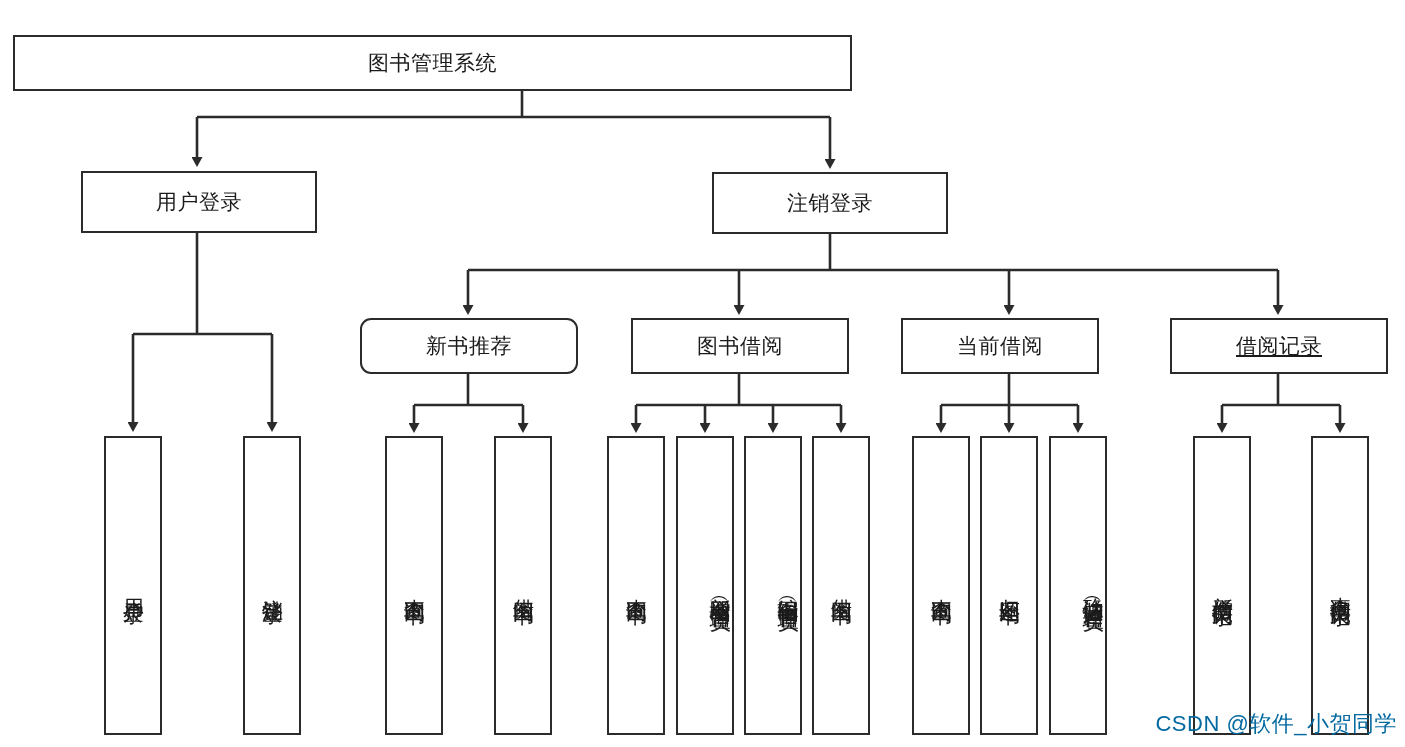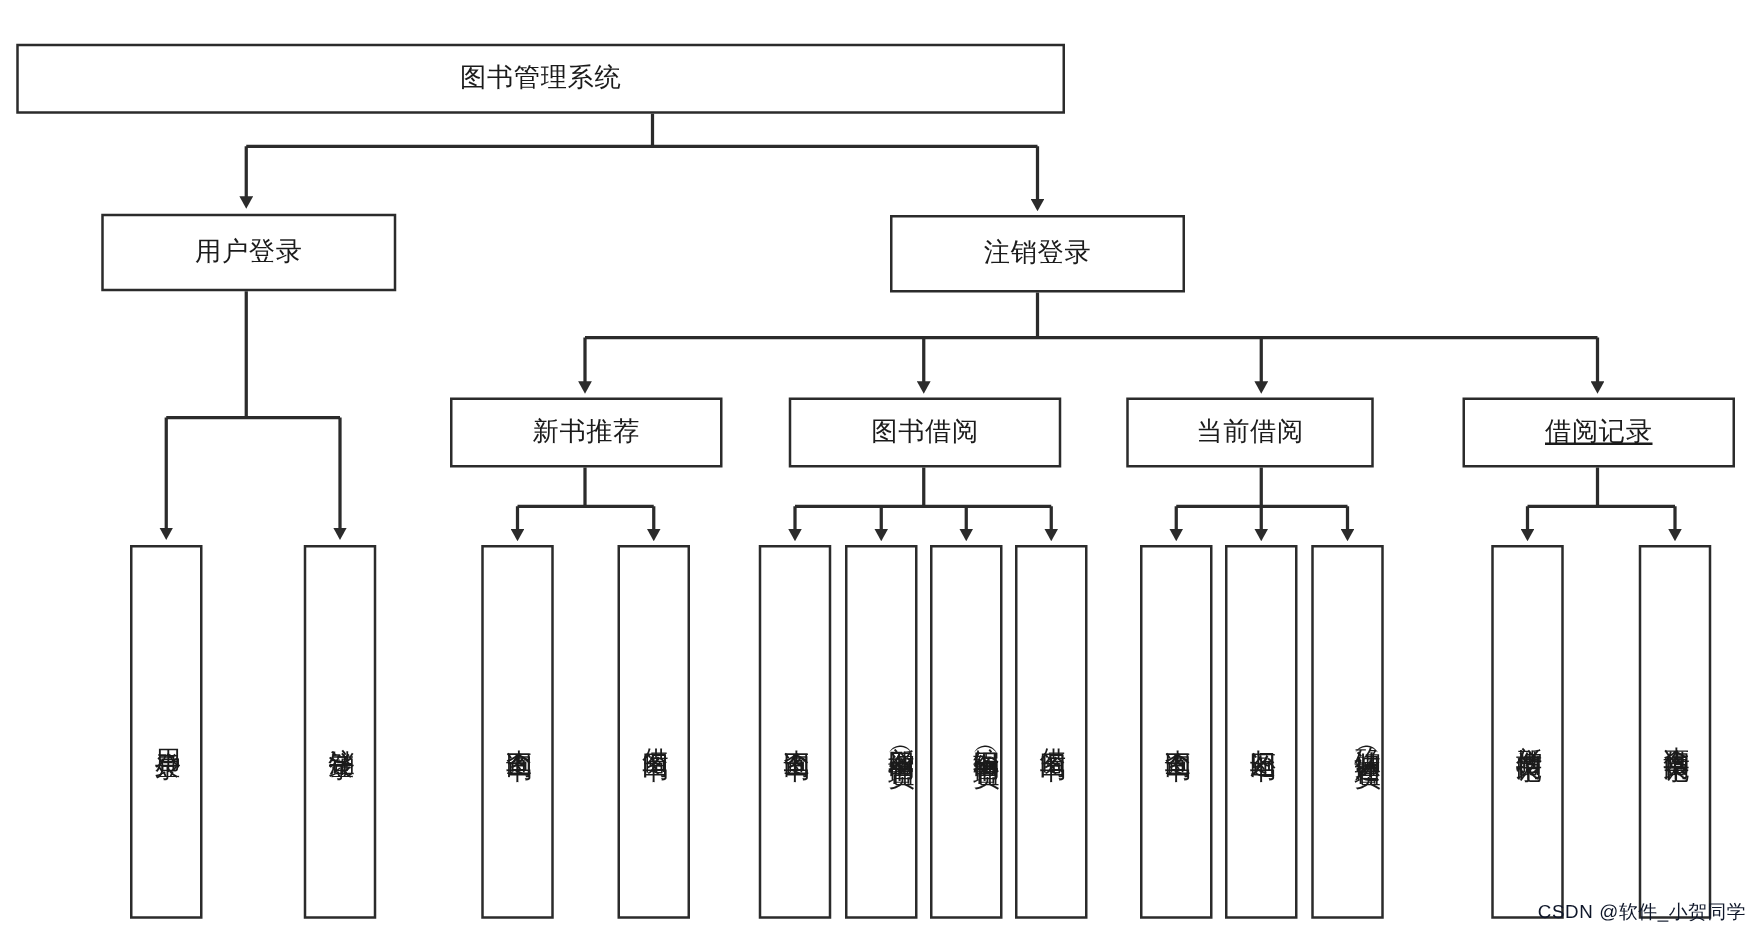--- a/index.html
+++ b/index.html
@@ -48,22 +48,22 @@
   }
   .node.v.mid {
     align-items: center;
     padding-top: 0;
   }
   .label { display: block; }
   #watermark {
     position: absolute;
     right: 8px;
     bottom: 8px;
-    font-size: 15px;
-    color: #0f172a;
+    font-size: 22px;
+    color: #0369a1;
     letter-spacing: 0.5px;
     white-space: nowrap;
     text-align: center;
   }
 </style>
 </head>
 <body>
 
 <div id="diagram">
 
@@ -121,21 +121,21 @@
     <span class="label">图书管理系统</span>
   </div>
 
   <div class="node h" style="left:81px; top:171px; width:236px; height:62px;">
     <span class="label">用户登录</span>
   </div>
   <div class="node h" style="left:712px; top:172px; width:236px; height:62px;">
     <span class="label">注销登录</span>
   </div>
 
-  <div class="node h" style="left:360px; top:318px; width:218px; height:56px;">
+  <div class="node h" style="left:360px; top:318px; width:218px; height:56px;border-radius:11px;">
     <span class="label">新书推荐</span>
   </div>
   <div class="node h" style="left:631px; top:318px; width:218px; height:56px;text-align:center;">
     <span class="label">图书借阅</span>
   </div>
   <div class="node h" style="left:901px; top:318px; width:198px; height:56px;">
     <span class="label">当前借阅</span>
   </div>
   <div class="node h" style="left:1170px; top:318px; width:218px; height:56px;text-decoration:underline;">
     <span class="label">借阅记录</span>

